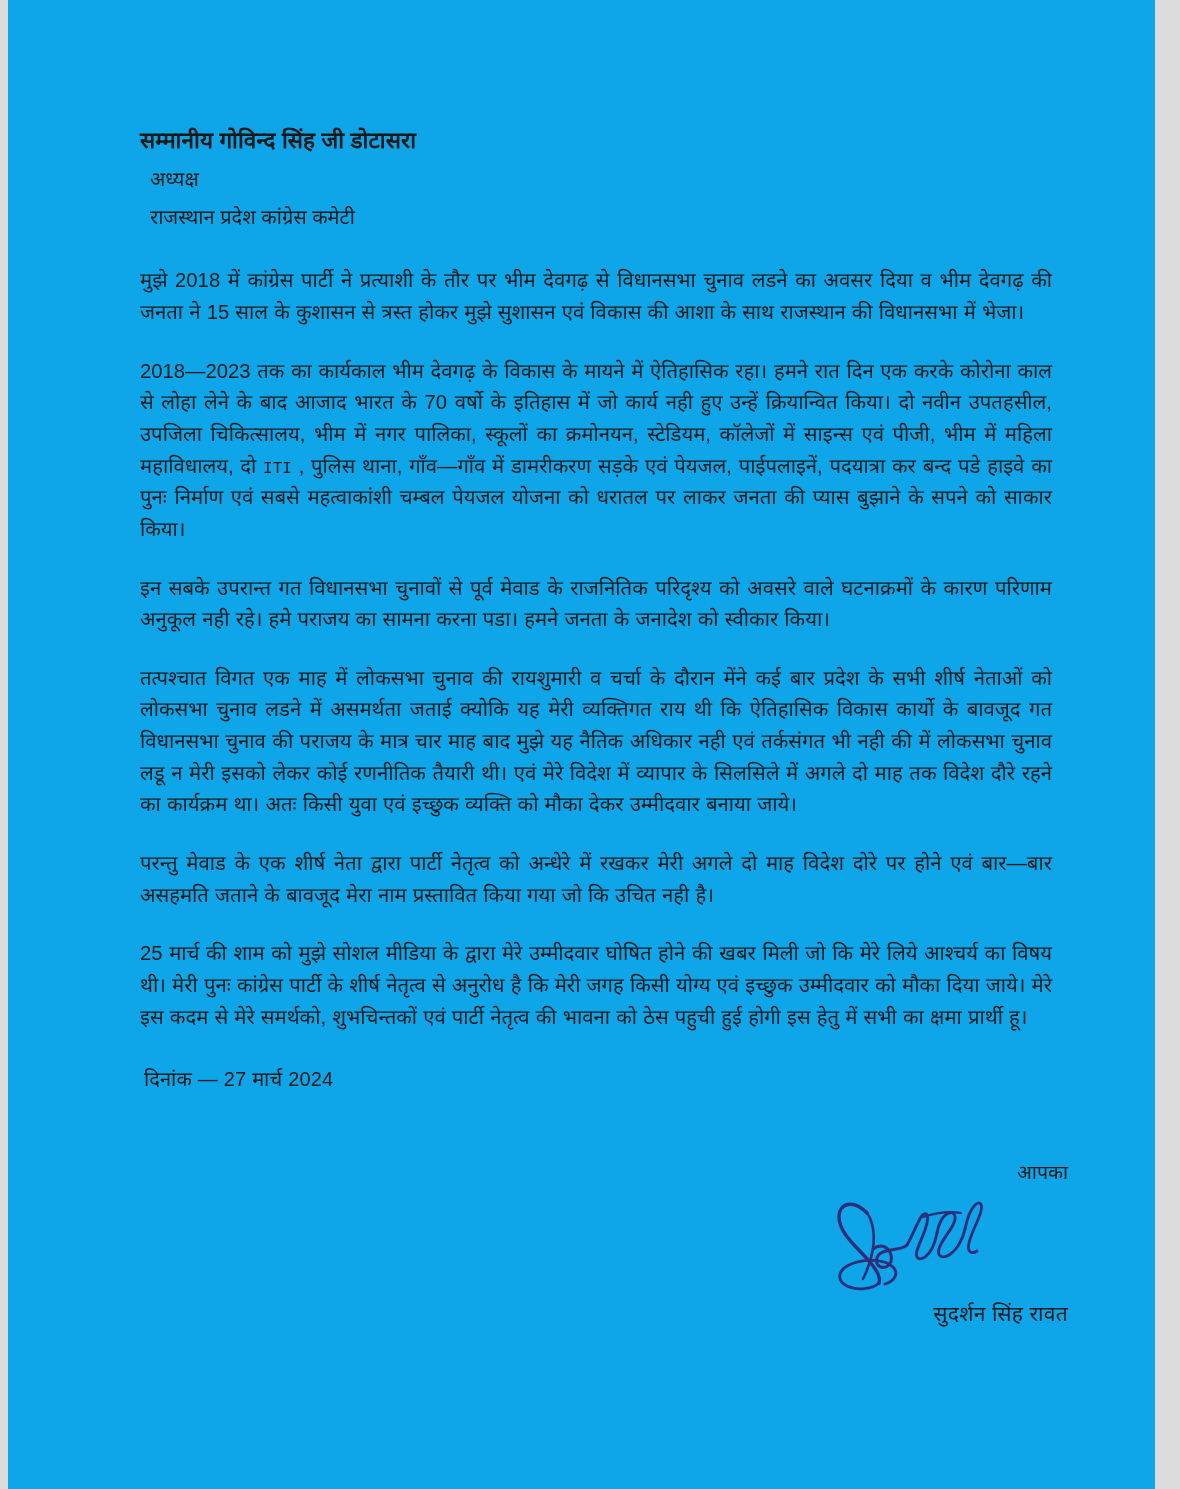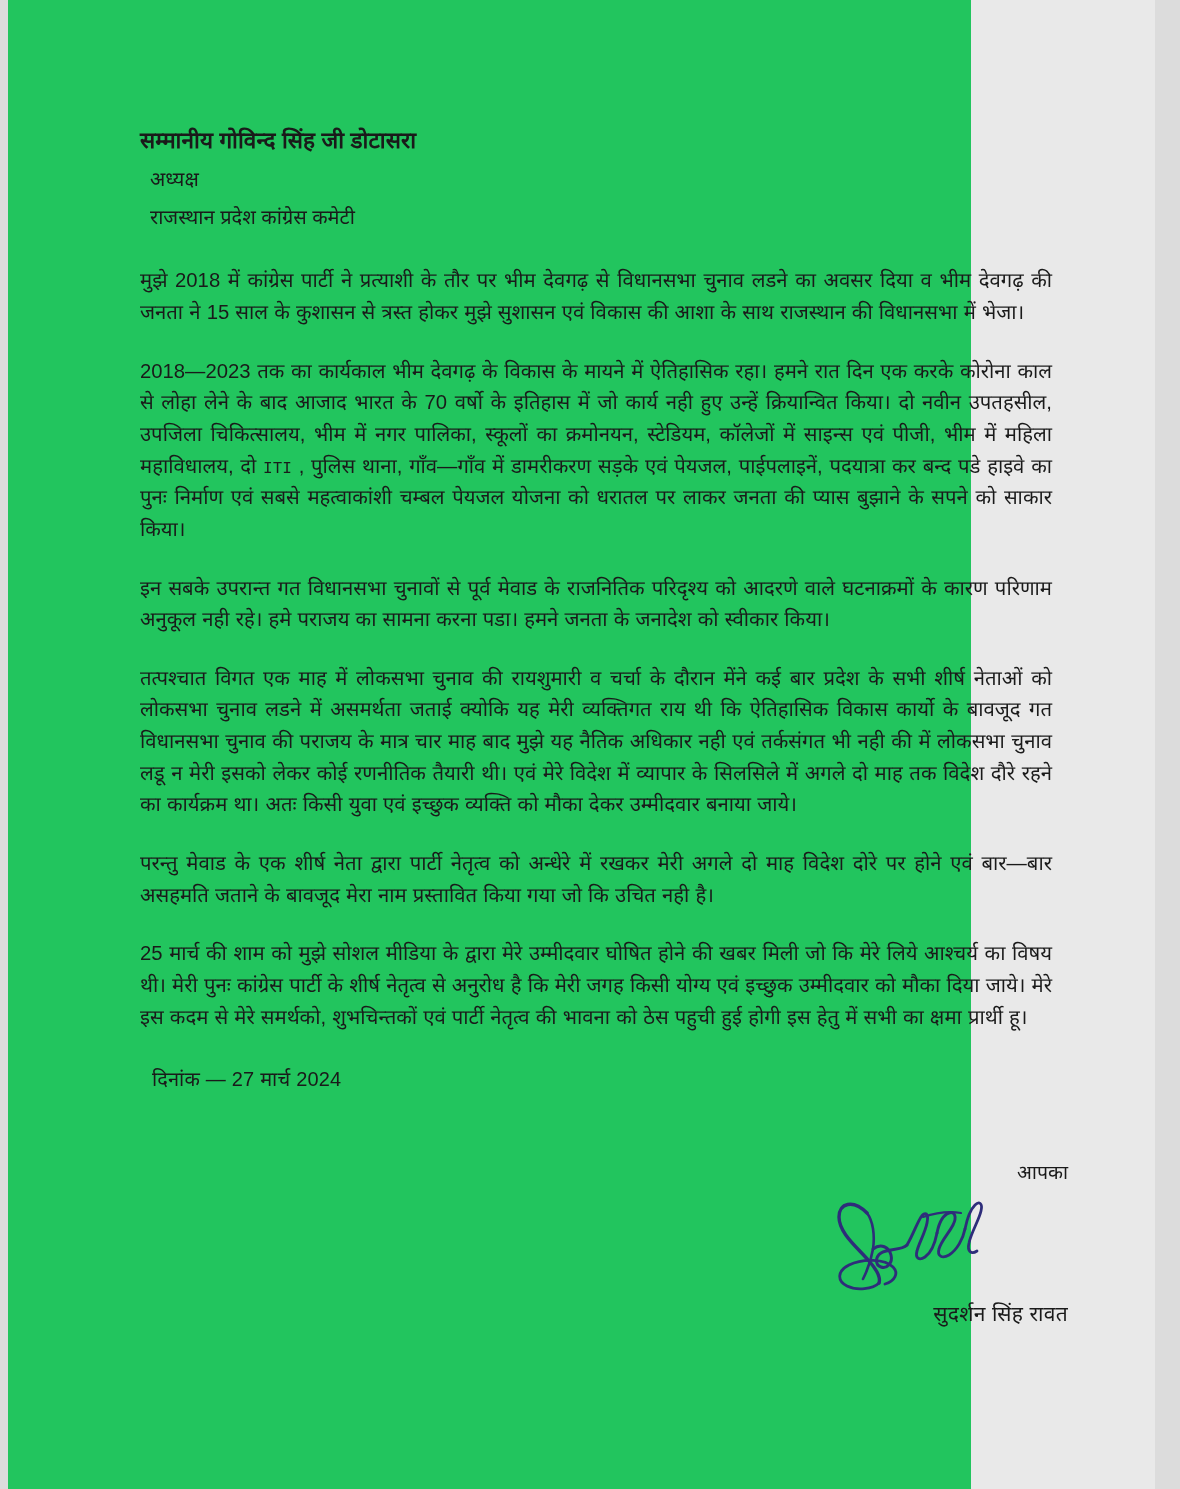--- a/index.html
+++ b/index.html
@@ -12,23 +12,23 @@
     height: 1489px;
     overflow: hidden;
     font-family: "Liberation Sans", "DejaVu Sans", sans-serif;
   }
 
   
   #page-sheet {
     position: absolute;
     left: 8px;
     top: 0px;
-    width: 963px;
+    width: 1147px;
     height: 1489px;
-    background: #22c55e;
+    background: #0ea5e9;
     box-sizing: border-box;
   }
   #page-edge-right {
     position: absolute;
     left: 1155px;
     top: 0;
     width: 25px;
     height: 1489px;
     background: #dcdcdc;
   }
@@ -86,21 +86,21 @@
   }
   .para.first { margin-top: 34px; }
 
   .serif-inline {
     font-family: Liberation Mono, monospace;
     font-size: 16px;
   }
 
   .date-line {
     font-size: 20px;
-    margin: 12px;
+    margin: 4px;
     margin-top: 32px;
     letter-spacing: 0.2px;
   }
 
   
   #sign-block {
     position: absolute;
     left: 770px;
     top: 1158px;
     width: 290px;
@@ -142,21 +142,21 @@
       <p class="addr-line">राजस्थान प्रदेश कांग्रेस कमेटी</p>
     </div>
 
     <div class="salutation-block">
     </div>
 
     <p class="para first">मुझे 2018 में कांग्रेस पार्टी ने प्रत्याशी के तौर पर भीम देवगढ़ से विधानसभा चुनाव लडने का अवसर दिया व भीम देवगढ़ की जनता ने 15 साल के कुशासन से त्रस्त होकर मुझे सुशासन एवं विकास की आशा के साथ राजस्थान की विधानसभा में भेजा।</p>
 
     <p class="para"><span>2018—2023 तक का कार्यकाल भीम देवगढ़ के विकास के मायने में ऐतिहासिक रहा। हमने रात दिन एक करके कोरोना काल से लोहा लेने के बाद आजाद भारत के 70 वर्षो के इतिहास में जो कार्य नही हुए उन्हें क्रियान्वित किया। दो नवीन उपतहसील, उपजिला चिकित्सालय, भीम में नगर पालिका, स्कूलों का क्रमोनयन, स्टेडियम, कॉलेजों में साइन्स एवं पीजी, भीम में महिला महाविधालय, दो </span><span class="serif-inline">ITI</span><span> , पुलिस थाना, गाँव—गाँव में डामरीकरण सड़के एवं पेयजल, पाईपलाइनें, पदयात्रा कर बन्द पडे हाइवे का पुनः निर्माण एवं सबसे महत्वाकांशी चम्बल पेयजल योजना को धरातल पर लाकर जनता की प्यास बुझाने के सपने को साकार किया।</span></p>
 
-    <p class="para">इन सबके उपरान्त गत विधानसभा चुनावों से पूर्व मेवाड के राजनितिक परिदृश्य को आदरणे वाले घटनाक्रमों के कारण परिणाम अनुकूल नही रहे। हमे पराजय का सामना करना पडा। हमने जनता के जनादेश को स्वीकार किया।</p>
+    <p class="para">इन सबके उपरान्त गत विधानसभा चुनावों से पूर्व मेवाड के राजनितिक परिदृश्य को अवसरे वाले घटनाक्रमों के कारण परिणाम अनुकूल नही रहे। हमे पराजय का सामना करना पडा। हमने जनता के जनादेश को स्वीकार किया।</p>
 
     <p class="para">तत्पश्चात विगत एक माह में लोकसभा चुनाव की रायशुमारी व चर्चा के दौरान मेंने कई बार प्रदेश के सभी शीर्ष नेताओं को लोकसभा चुनाव लडने में असमर्थता जताई क्योकि यह मेरी व्यक्तिगत राय थी कि ऐतिहासिक विकास कार्यो के बावजूद गत विधानसभा चुनाव की पराजय के मात्र चार माह बाद मुझे यह नैतिक अधिकार नही एवं तर्कसंगत भी नही की में लोकसभा चुनाव लडू न मेरी इसको लेकर कोई रणनीतिक तैयारी थी। एवं मेरे विदेश में व्यापार के सिलसिले में अगले दो माह तक विदेश दौरे रहने का कार्यक्रम था। अतः किसी युवा एवं इच्छुक व्यक्ति को मौका देकर उम्मीदवार बनाया जाये।</p>
 
     <p class="para">परन्तु मेवाड के एक शीर्ष नेता द्वारा पार्टी नेतृत्व को अन्धेरे में रखकर मेरी अगले दो माह विदेश दोरे पर होने एवं बार—बार असहमति जताने के बावजूद मेरा नाम प्रस्तावित किया गया जो कि उचित नही है।</p>
 
     <p class="para">25 मार्च की शाम को मुझे सोशल मीडिया के द्वारा मेरे उम्मीदवार घोषित होने की खबर मिली जो कि मेरे लिये आश्चर्य का विषय थी। मेरी पुनः कांग्रेस पार्टी के शीर्ष नेतृत्व से अनुरोध है कि मेरी जगह किसी योग्य एवं इच्छुक उम्मीदवार को मौका दिया जाये। मेरे इस कदम से मेरे समर्थको, शुभचिन्तकों एवं पार्टी नेतृत्व की भावना को ठेस पहुची हुई होगी इस हेतु में सभी का क्षमा प्रार्थी हू।</p>
 
     <p class="date-line">दिनांक — 27 मार्च 2024</p>
 
   </div>

